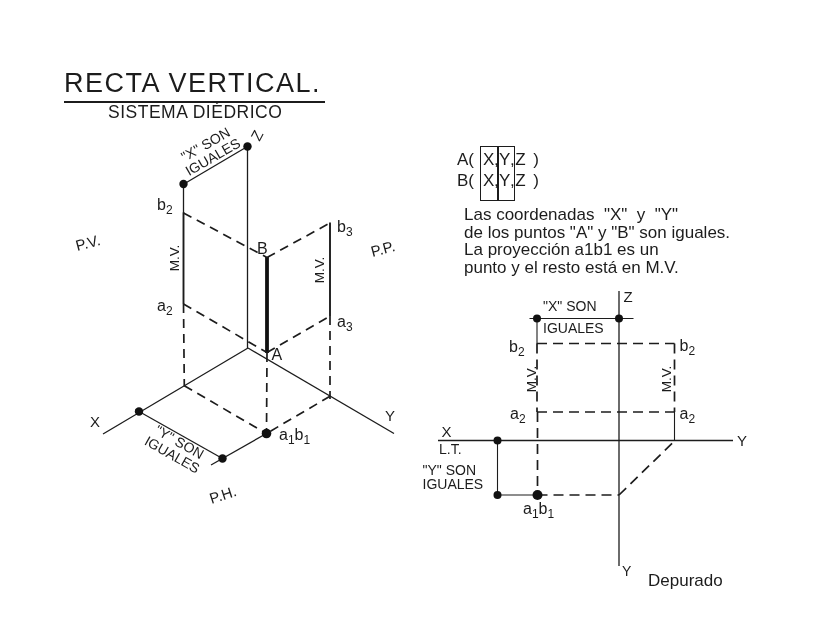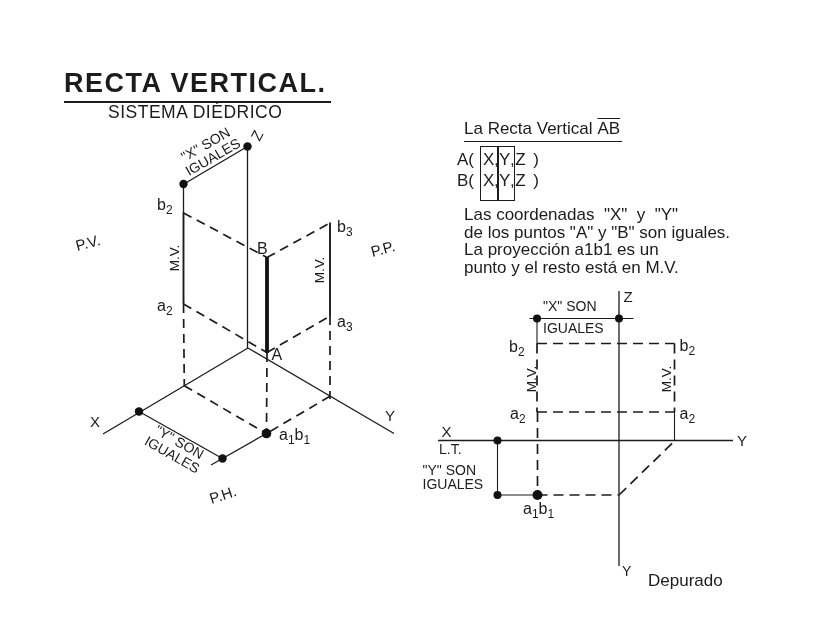--- a/index.html
+++ b/index.html
@@ -4,21 +4,21 @@
 <style>
   html,body{margin:0;padding:0;background:#fff;}
   #stage{
     position:relative;width:829px;height:640px;background:#ffffff;
     font-family:"Liberation Sans",sans-serif;color:#1c1c1c;overflow:hidden;
     outline:1px solid #e3e3e3;
   }
   #stage svg{position:absolute;left:0;top:0;}
   .abs{position:absolute;}
   .title{
-    left:64px;top:68px;font-size:27px;font-weight:bold;letter-spacing:1.5px;
+    left:64px;top:68px;font-size:27px;font-weight:normal;letter-spacing:1.5px;
     border-bottom:2px solid #1c1c1c;padding:0 4px 2px 0;white-space:nowrap;
   }
   .subtitle{left:64px;top:102px;font-size:17.5px;letter-spacing:0.5px;white-space:nowrap;margin-left:44px;}
   .heading{
     left:464px;top:119px;font-size:17px;border-bottom:1.6px solid #1c1c1c;
     padding:0 2px 2px 0;white-space:nowrap;
   }
   .heading .ab{margin-left:5px;text-decoration:overline;}
   .coordblock{font-size:17px;line-height:21px;white-space:nowrap;}
   .cb-num{left:306px;top:112px;}
@@ -165,21 +165,20 @@
       <text class="pl" x="523" y="514"><tspan>a</tspan><tspan class="sub" dy="4">1</tspan><tspan dy="-4">b</tspan><tspan class="sub" dy="4">1</tspan></text>
 
       <text class="cap" x="648" y="586">Depurado</text>
     </g>
   </svg>
 
   <div class="abs title">RECTA VERTICAL.</div>
   <div class="abs subtitle">SISTEMA DIÉDRICO</div>
 
 
-  <div class="abs heading"><span>La Recta Vertical</span><span class="ab">AB</span></div>
 
   <div class="abs coordblock cb-gen">
     <div><span class="cw-name">A(</span><span class="cw-v">X</span><span class="cw-c">,</span><span class="cw-v">Y</span><span class="cw-c">,</span><span class="cw-v">Z</span><span class="cw-close">)</span></div>
     <div><span class="cw-name">B(</span><span class="cw-v">X</span><span class="cw-c">,</span><span class="cw-v">Y</span><span class="cw-c">,</span><span class="cw-v">Z</span><span class="cw-close">)</span></div>
     <div class="numbox box-x"></div>
     <div class="numbox box-y"></div>
   </div>
 
   <div class="abs para">Las coordenadas  "X"  y  "Y"
 de los puntos "A" y "B" son iguales.

